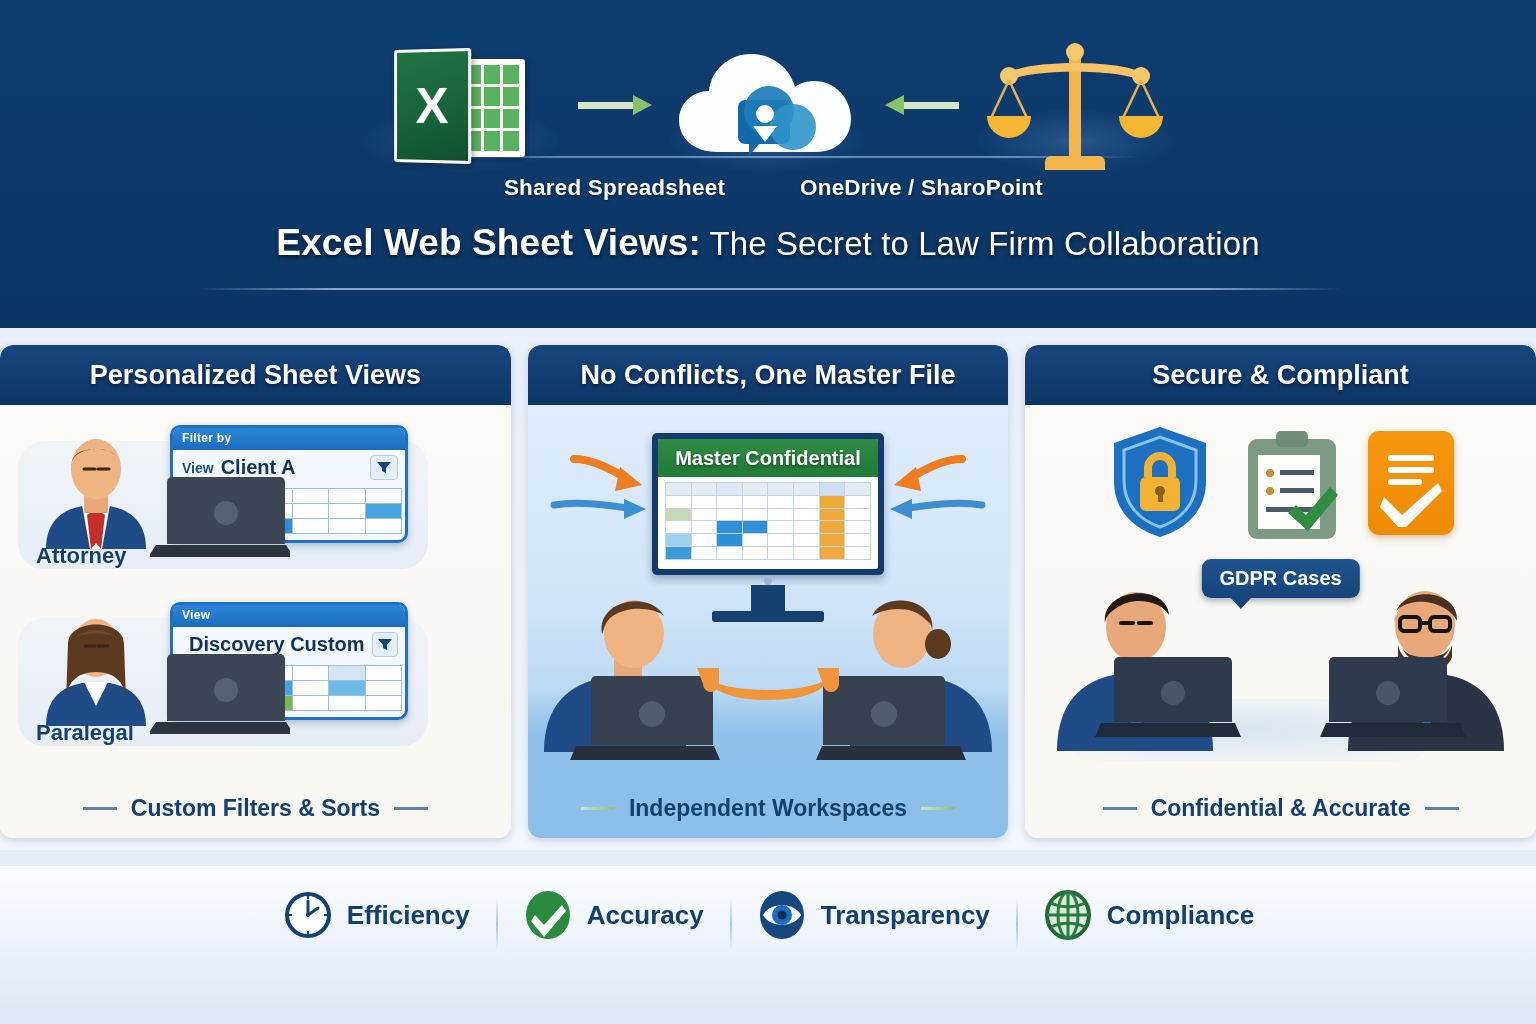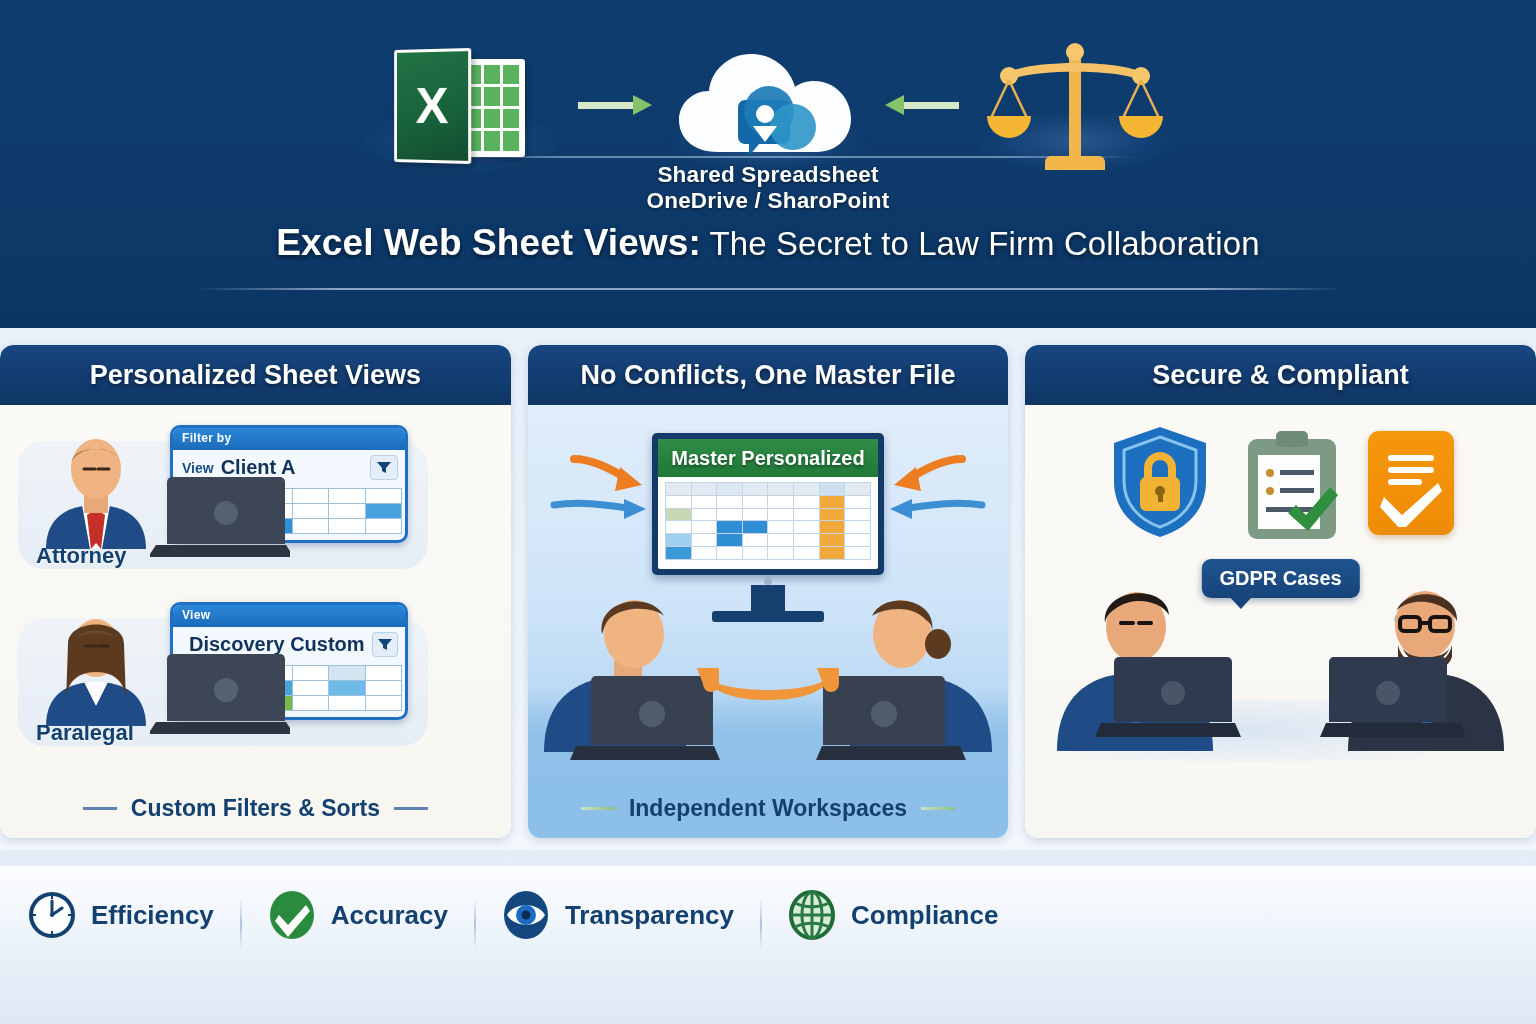--- a/index.html
+++ b/index.html
@@ -60,21 +60,21 @@
 
   
   .cloud-wrap { position: relative; width: 190px; height: 128px; z-index: 2; }
   .cloud-svg { position:absolute; left:0; top:0; }
 
   
   .scales { position: relative; width: 180px; height: 135px; z-index: 2; }
 
   .hero-labels {
     position: absolute; left: 0; top: 160px; width: 1536px; height: 56px;
-    display: flex; align-items: center; justify-content: center; flex-direction: column;
+    display: flex; align-items: center; justify-content: center;
   }
   .hero-label { width: 307px; text-align:center; color:#fff; font-size: 22.5px; font-weight: 700;
                 letter-spacing: .2px; text-shadow: 0 1px 3px rgba(0,0,0,.55); }
   .hero-rule { position:absolute; left: 438px; top: 156px; width: 700px; height: 2px;
                background: linear-gradient(90deg, rgba(255,255,255,0) 0%, rgba(190,215,240,.5) 18%, rgba(190,215,240,.5) 82%, rgba(255,255,255,0) 100%); }
 
   .title {
     position: absolute; left: 0; top: 222px; width: 1536px; text-align: center;
     color: #ffffff; font-size: 37px; font-weight: 700; letter-spacing: .1px;
     text-shadow: 0 2px 5px rgba(0,0,0,.6);
@@ -216,21 +216,21 @@
                border-radius: 26px; }
 
   
   .footer {
     position:absolute; left:0; top: 850px; width: 1536px; height: 174px;
     background: linear-gradient(180deg,#e3ecf7 0%, #eaf1fa 30%, #e6eef8 70%, #dde8f4 100%);
   }
   .footer-strip {
     position:absolute; left:0; top: 16px; width:100%; height: 98px;
     background: linear-gradient(180deg, rgba(255,255,255,.85) 0%, rgba(244,248,253,.6) 60%, rgba(255,255,255,0) 100%);
-    display:flex; align-items:center; 
+    display:flex; align-items:center; justify-content:center;
   }
   .f-item { display:flex; align-items:center; gap: 13px; padding: 0 26px; position:relative; }
   .f-item + .f-item:before {
     content:""; position:absolute; left:0; top: 12px; width:2px; height: 52px;
     background: linear-gradient(180deg, rgba(160,185,215,0) 0%, rgba(150,178,212,.75) 50%, rgba(160,185,215,0) 100%);
   }
   .f-label { color:#12406f; font-size: 26px; font-weight: 700; }
   .f-icon { width: 52px; height: 58px; display:flex; align-items:center; justify-content:center; }
 </style>
 </head>
@@ -477,21 +477,21 @@
         <div style="position:absolute;right:22px;top:88px;">
           <svg width="100" height="30" viewBox="0 0 100 30">
             <path d="M96 12 C70 8 42 12 16 16" stroke="#3d8fd4" stroke-width="7" fill="none" stroke-linecap="round"></path>
             <path d="M26 6 l-22 10 l22 10 z" fill="#3d8fd4"></path>
           </svg>
         </div>
 
         <div class="monitor">
           <div class="mon-screen">
             <div class="mon-inner">
-              <div class="mon-title">Master Personalized</div>
+              <div class="mon-title">Master Confidential</div>
               <div class="mon-sheet">
                 <i style="background:#e2eaf2"></i>
                   <i style="background:#e2eaf2"></i>
                   <i style="background:#dde7f1"></i>
                   <i style="background:#e2eaf2"></i>
                   <i style="background:#e2eaf2"></i>
                   <i style="background:#e2eaf2"></i>
                   <i style="background:#cddff0"></i>
                   <i style="background:#e2eaf2"></i>
                 <i></i>
@@ -677,20 +677,25 @@
           </div>
           <div class="sec-laptop right">
             <svg width="146" height="92" viewBox="0 0 146 92">
               <path d="M14 6 h108 a5 5 0 0 1 5 5 v60 h-118 v-60 a5 5 0 0 1 5 -5 z" fill="#2f3a4e"></path>
               <ellipse cx="68" cy="42" rx="12" ry="12" fill="#4a5668"></ellipse>
               <path d="M6 72 h134 l6 14 h-146 z" fill="#222b3a"></path>
             </svg>
           </div>
         </div>
 
+        <div class="panel-foot">
+          <span class="dash"></span>
+          <span class="txt">Confidential &amp; Accurate</span>
+          <span class="dash"></span>
+        </div>
       </div>
     </div>
   </div>
 
   <div class="footer">
     <div class="footer-strip">
 
       <div class="f-item">
         <span class="f-icon">
           <svg width="50" height="50" viewBox="0 0 50 50">

